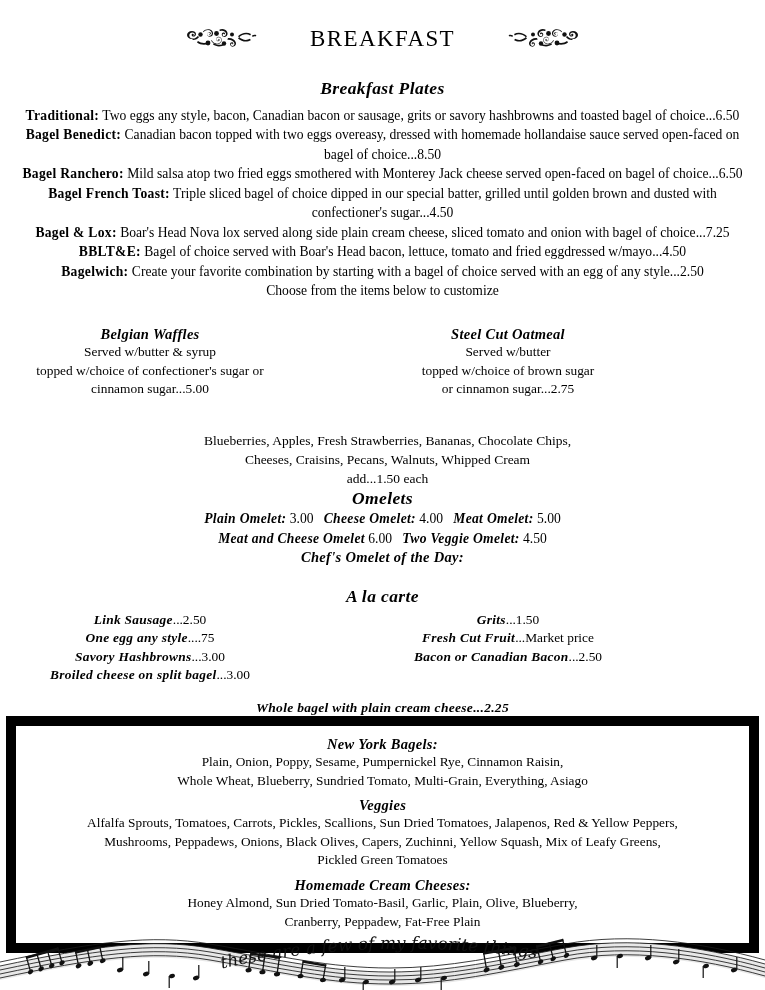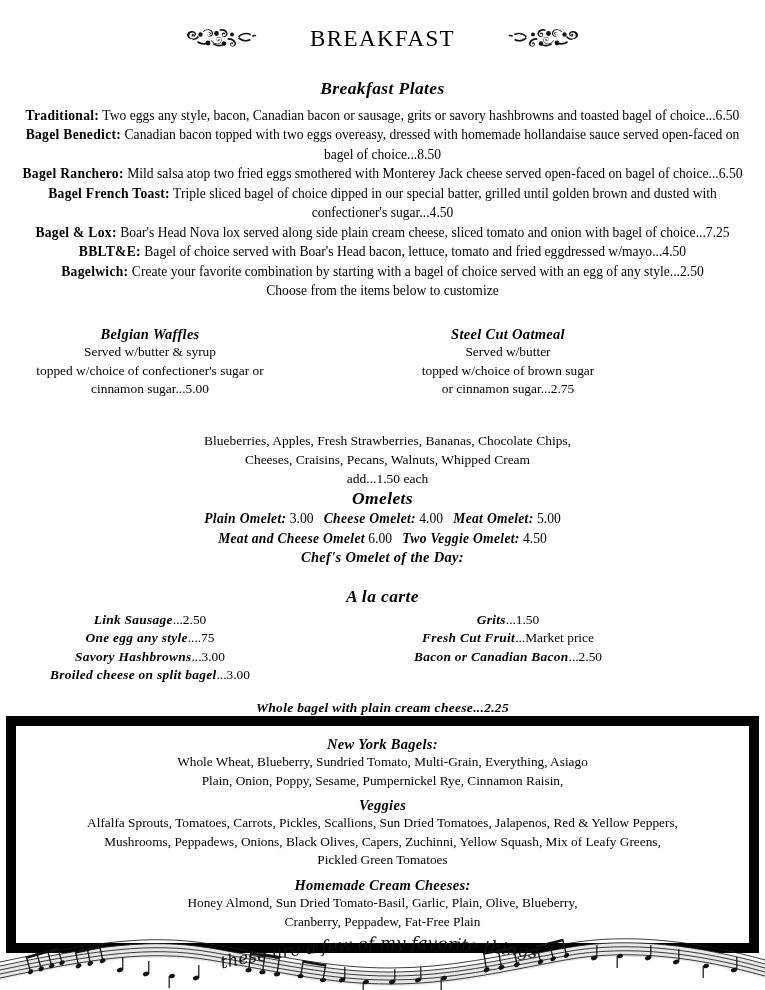--- a/index.html
+++ b/index.html
@@ -342,22 +342,22 @@
         <span class="cb-line fancy">Whole bagel with butter, jelly or peanut butter</span><span class="cb-line fancy">...1.75</span>
       </div>
     </div>
   </div>
 
   <div class="boxed-outer">
     <div class="boxed-inner">
 
       <div class="boxed-group">
         <div class="sub-heading">New York Bagels:</div>
+        <div class="boxed-line">Plain, Onion, Poppy, Sesame, Pumpernickel Rye, Cinnamon Raisin,</div>
         <div class="boxed-line">Whole Wheat, Blueberry, Sundried Tomato, Multi-Grain, Everything, Asiago</div>
-        <div class="boxed-line">Plain, Onion, Poppy, Sesame, Pumpernickel Rye, Cinnamon Raisin,</div>
       </div>
 
       <div class="boxed-group">
         <div class="sub-heading">Veggies</div>
         <div class="boxed-line">Alfalfa Sprouts, Tomatoes, Carrots,  Pickles, Scallions, Sun Dried Tomatoes,  Jalapenos, Red &amp; Yellow Peppers,</div>
         <div class="boxed-line">Mushrooms, Peppadews, Onions, Black Olives, Capers, Zuchinni, Yellow Squash, Mix of Leafy Greens,</div>
         <div class="boxed-line">Pickled Green Tomatoes</div>
       </div>
 
       <div class="boxed-group">

